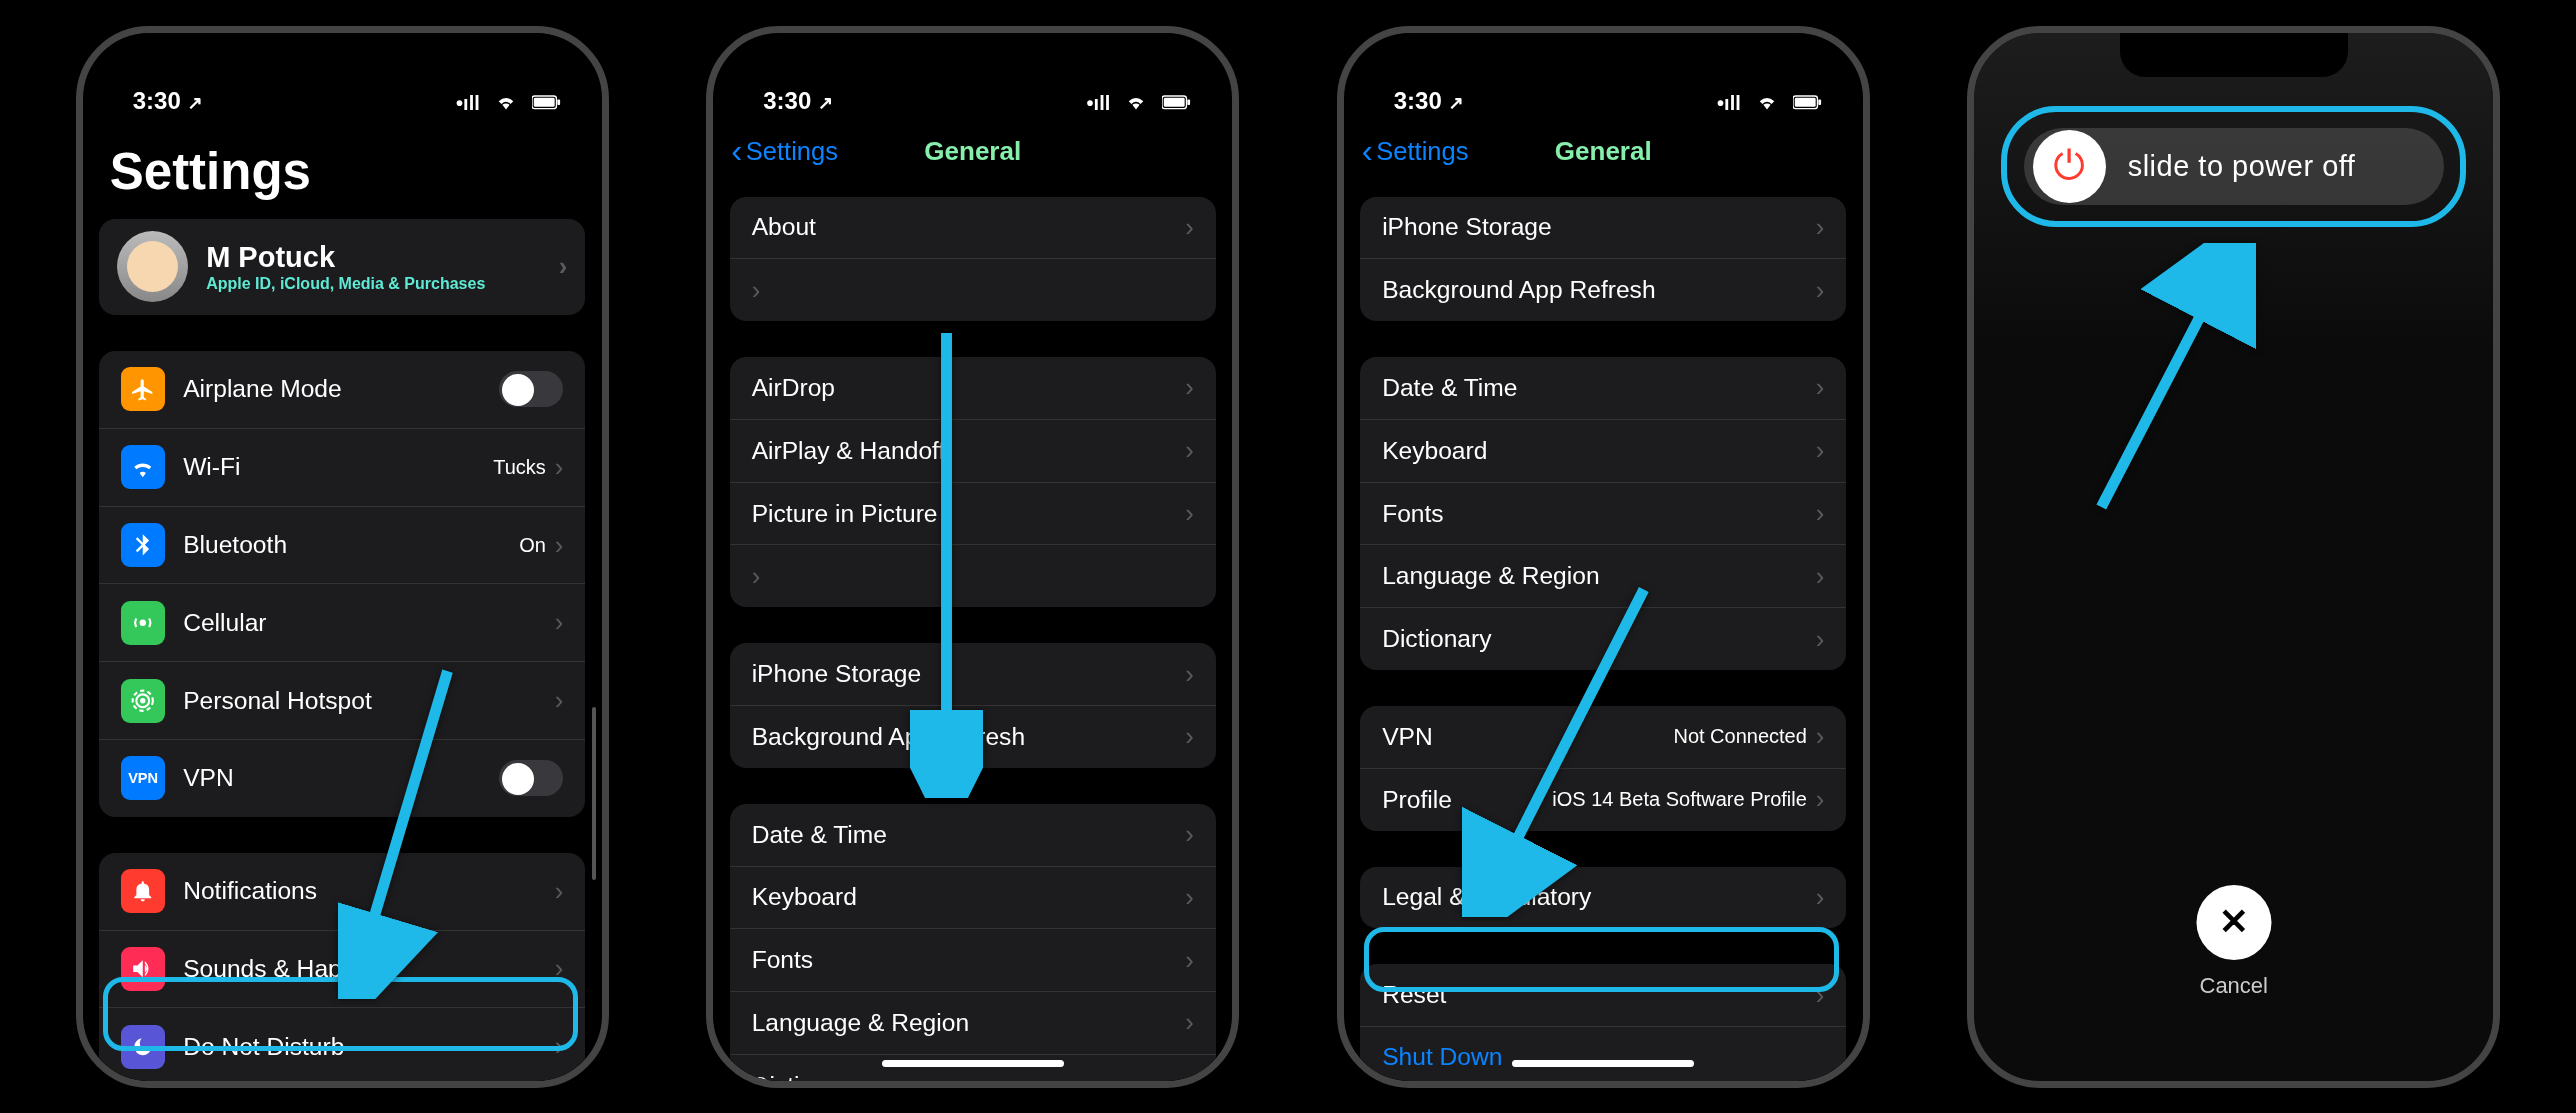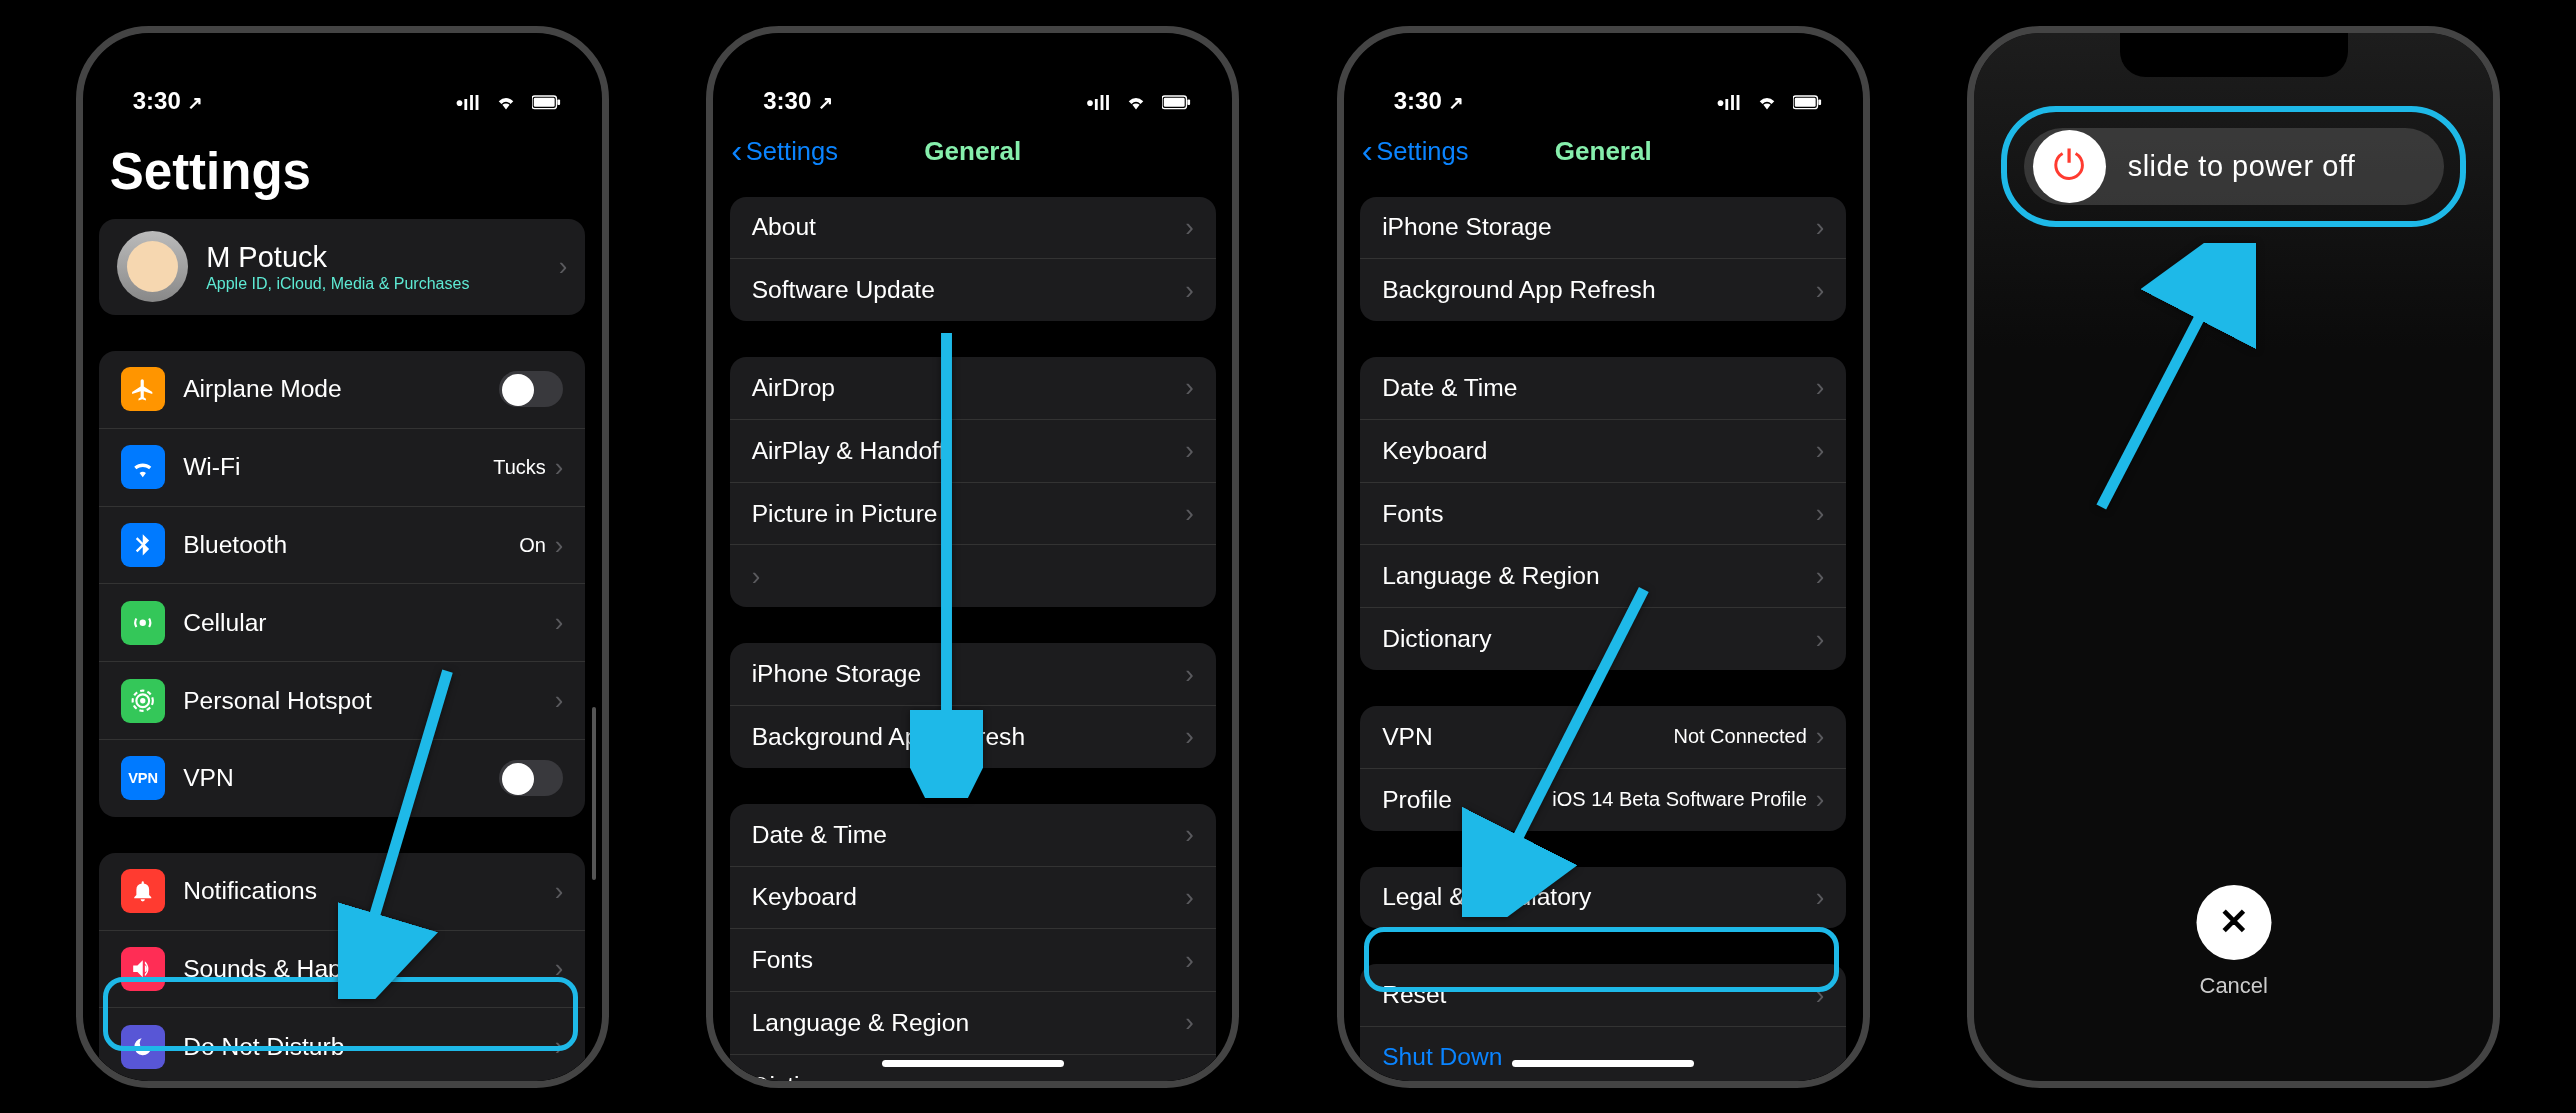--- a/index.html
+++ b/index.html
@@ -131,20 +131,21 @@
   margin-right: 18px;
   display: flex;
   align-items: center;
   justify-content: center;
   font-size: 24px;
   color: #fff;
   flex-shrink: 0;
 }
 .profile-row {
   padding: 12.8px 18px;
+  font-weight: bold;
 }
 .avatar {
   width: 71px;
   height: 71px;
   border-radius: 50%;
   background: linear-gradient(#bbb, #888);
   margin-right: 18px;
   display: flex;
   align-items: center;
   justify-content: center;
@@ -453,21 +454,20 @@
       <span class="back-label">Settings</span>
       <span class="nav-title">General</span>
     </div>
     <div class="content-inner" style="padding-top:18px" id="p2body">
         <div class="group">
           <div class="row">
             <span class="row-label">About</span>
             <span class="chevron">›</span>
           </div>
           <div class="row">
-            <span class="row-label">Software Update</span>
             <span class="chevron">›</span>
           </div>
         </div>
         <div class="group">
           <div class="row">
             <span class="row-label">AirDrop</span>
             <span class="chevron">›</span>
           </div>
           <div class="row">
             <span class="row-label">AirPlay &amp; Handoff</span>

